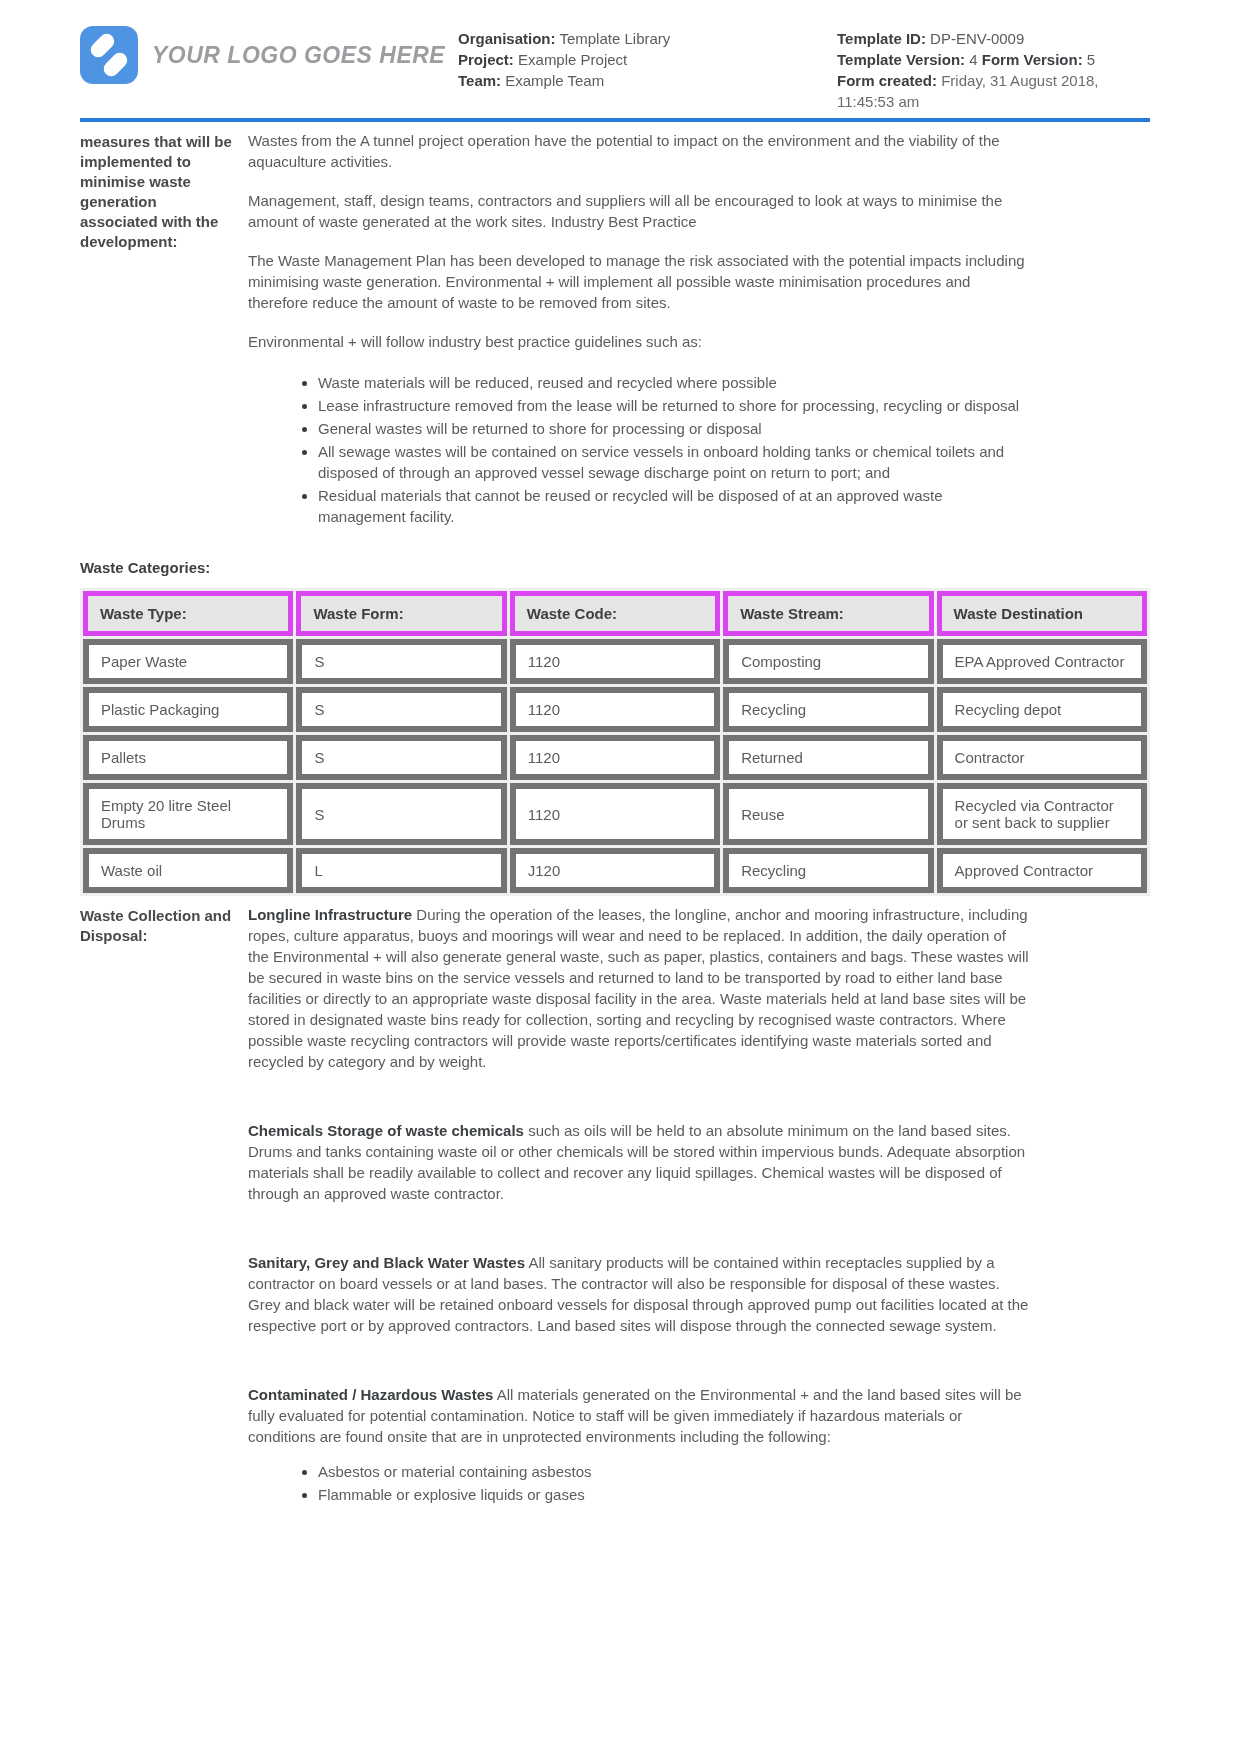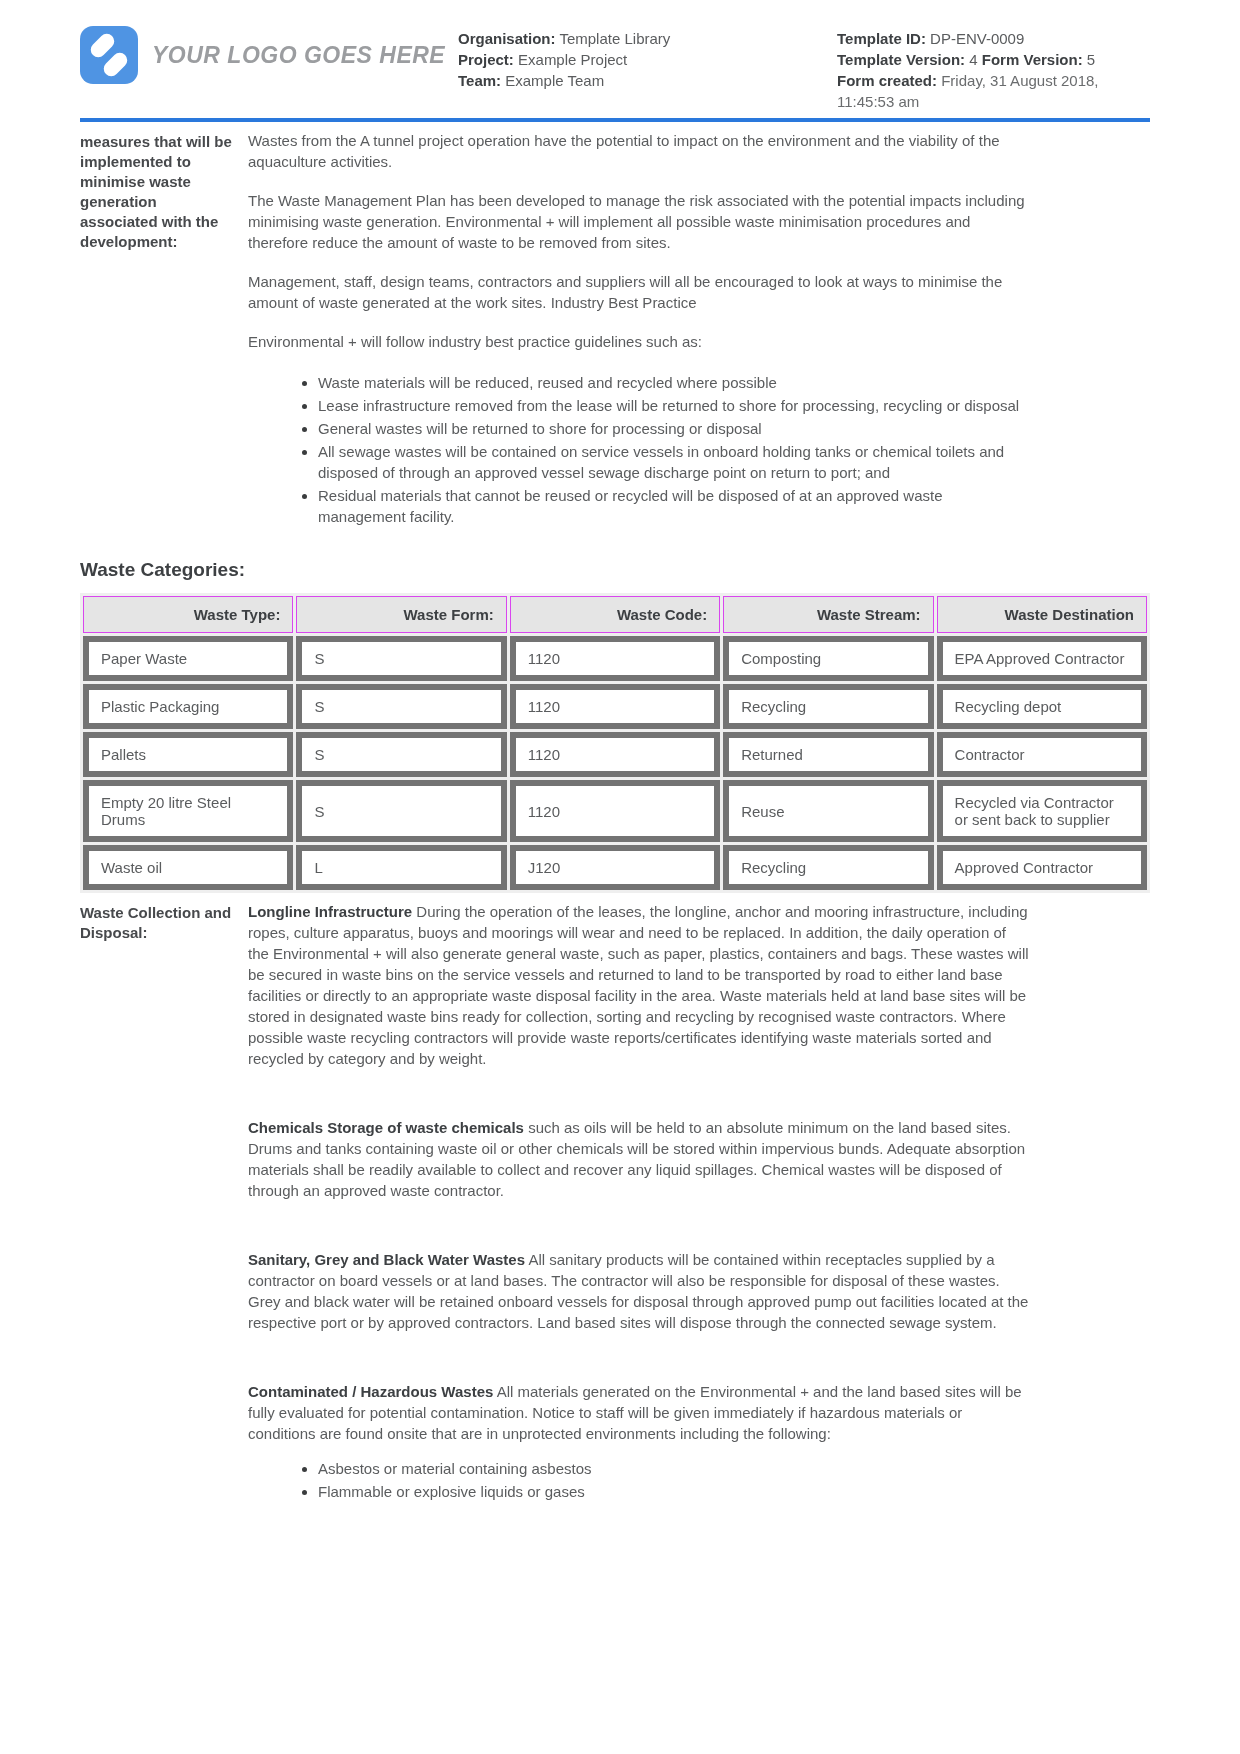--- a/index.html
+++ b/index.html
@@ -43,29 +43,29 @@
     font-size:15px; font-weight:bold; color:#47494c; line-height:20px;
     padding-top:2px;
   }
   .body-col { flex:1 1 auto; max-width:782px; font-size:15px; line-height:21px; color:#5a5c5e; }
   .body-col p { margin-bottom:18px; }
   .body-col ul { margin:20px 0 0 52px; padding-left:18px; }
   .body-col li { margin-bottom:2px; }
   .body-col li::marker { color:#3a3c3e; }
 
   
-  .wc-heading { margin-top:30px; font-size:19px; font-weight:bold; color:#3d4043; }
+  .wc-heading { margin-top:30px; font-size:15px; font-weight:bold; color:#3d4043; }
   table.waste-table {
     width:100%; margin-top:12px;
     border-collapse:separate; border-spacing:3px;
     background:#efefef; font-size:15px;
   }
   table.waste-table th {
-    background:#e5e5e5; border:1px solid #d946ef;
-    text-align:right; font-weight:bold; color:#3d4043;
+    background:#e5e5e5; border:5px solid #d946ef;
+    text-align:left; font-weight:bold; color:#3d4043;
     padding:9px 12px; height:36px;
   }
   table.waste-table td {
     background:#ffffff; border:6px solid #737373;
     color:#5a5c5e; padding:8px 12px; height:38px; vertical-align:middle;
   }
   table.waste-table col { width:20%; }
 
   
   .block { margin-bottom:48px; }
@@ -106,22 +106,22 @@
         <div class="meta-row"><b>Template Version:</b> <span>4</span> <b>Form Version:</b> <span>5</span></div>
         <div class="meta-row"><b>Form created:</b> <span class="small">Friday, 31 August 2018, 11:45:53 am</span></div>
       </div>
     </div>
     <div class="top-divider"></div>
 
     <div class="section">
       <div class="side-label">measures that will be implemented to minimise waste generation associated with the development:</div>
       <div class="body-col">
         <p>Wastes from the A tunnel project operation have the potential to impact on the environment and the viability of the aquaculture activities.</p>
+        <p>Management, staff, design teams, contractors and suppliers will all be encouraged to look at ways to minimise the amount of waste generated at the work sites. Industry Best Practice</p>
         <p>The Waste Management Plan has been developed to manage the risk associated with the potential impacts including minimising waste generation. Environmental + will implement all possible waste minimisation procedures and therefore reduce the amount of waste to be removed from sites.</p>
-        <p>Management, staff, design teams, contractors and suppliers will all be encouraged to look at ways to minimise the amount of waste generated at the work sites. Industry Best Practice</p>
         <p>Environmental + will follow industry best practice guidelines such as:</p>
         <ul>
           <li>Waste materials will be reduced, reused and recycled where possible</li>
           <li>Lease infrastructure removed from the lease will be returned to shore for processing, recycling or disposal</li>
           <li>General wastes will be returned to shore for processing or disposal</li>
           <li>All sewage wastes will be contained on service vessels in onboard holding tanks or chemical toilets and disposed of through an approved vessel sewage discharge point on return to port; and</li>
           <li>Residual materials that cannot be reused or recycled will be disposed of at an approved waste management facility.</li>
         </ul>
       </div>
     </div>

